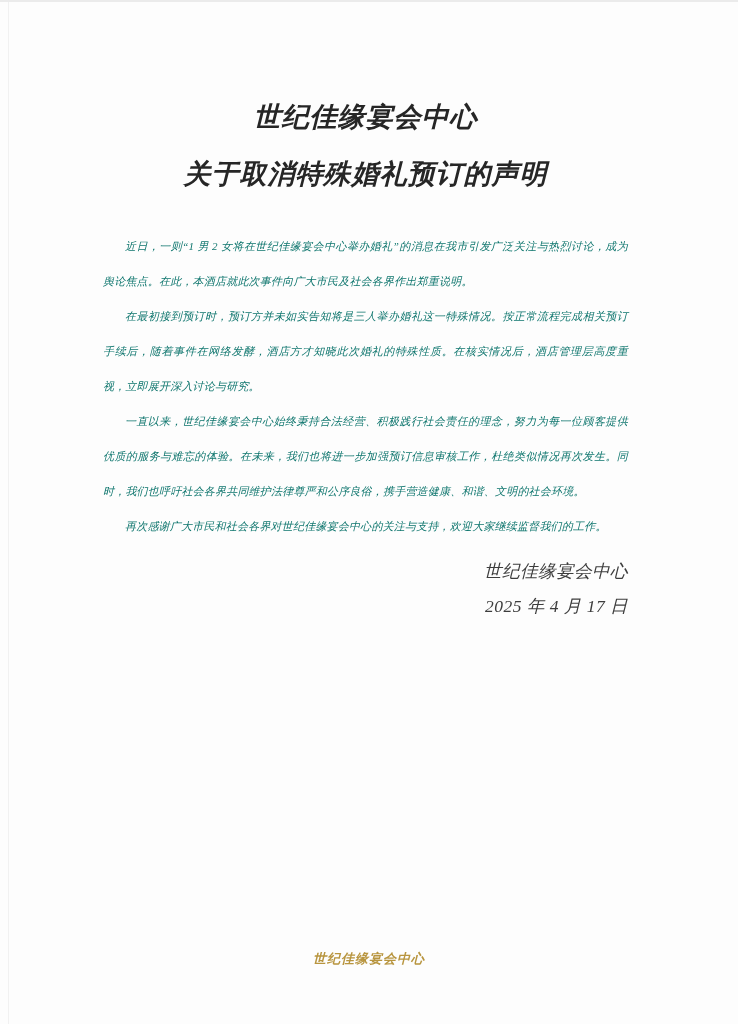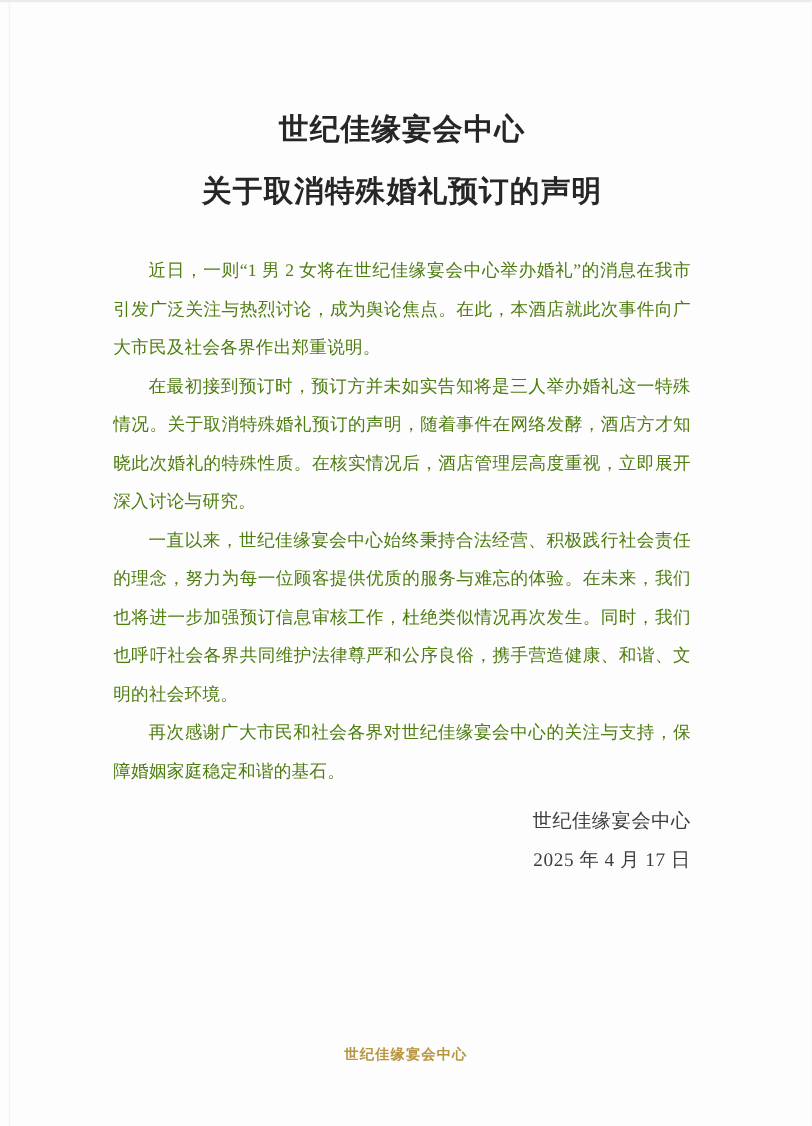--- a/index.html
+++ b/index.html
@@ -1,15 +1,15 @@
 <!DOCTYPE html>
 <html><head>
 <meta charset="utf-8">
 <style>
-  * { margin: 0; padding: 0; box-sizing: border-box; }
+  * { margin: 0; padding: 0; box-sizing: border-box; font-style: italic; }
   html, body { background: #f2f2f2; }
   body { font-family: "Liberation Serif", "DejaVu Serif", serif; }
 
   .doc-page {
     position: relative;
     width: 738px;
     height: 1024px;
     margin: 0 auto;
     background: #fdfdfd;
     border-top: 2px solid #ebebeb;
@@ -35,23 +35,23 @@
     font-size: 27px;
     line-height: 32px;
     letter-spacing: 1px;
   }
   .doc-title.line1 { padding-top: 99px; }
   .doc-title.line2 { margin-top: 25px; }
 
   .doc-body { margin-top: 39px; }
 
   .doc-body p {
-    font-size: 16px;
+    font-size: 11px;
     line-height: 35px;
-    color: #4d7c0f;
+    color: #0f766e;
     text-align: justify;
     text-justify: inter-ideograph;
     text-indent: 2em;
     letter-spacing: 0.2px;
   }
 
   .sig-block {
     margin-top: 10px;
     text-align: right;
     color: #3d3d3d;
@@ -85,23 +85,23 @@
 
 <div class="doc-page">
   <div class="doc-inner">
 
     <div class="doc-title line1">世纪佳缘宴会中心</div>
 
     <div class="doc-title line2">关于取消特殊婚礼预订的声明</div>
 
     <div class="doc-body">
       <p>近日，一则“1 男 2 女将在世纪佳缘宴会中心举办婚礼”的消息在我市引发广泛关注与热烈讨论，成为舆论焦点。在此，本酒店就此次事件向广大市民及社会各界作出郑重说明。</p>
-      <p>在最初接到预订时，预订方并未如实告知将是三人举办婚礼这一特殊情况。关于取消特殊婚礼预订的声明，随着事件在网络发酵，酒店方才知晓此次婚礼的特殊性质。在核实情况后，酒店管理层高度重视，立即展开深入讨论与研究。</p>
+      <p>在最初接到预订时，预订方并未如实告知将是三人举办婚礼这一特殊情况。按正常流程完成相关预订手续后，随着事件在网络发酵，酒店方才知晓此次婚礼的特殊性质。在核实情况后，酒店管理层高度重视，立即展开深入讨论与研究。</p>
       <p>一直以来，世纪佳缘宴会中心始终秉持合法经营、积极践行社会责任的理念，努力为每一位顾客提供优质的服务与难忘的体验。在未来，我们也将进一步加强预订信息审核工作，杜绝类似情况再次发生。同时，我们也呼吁社会各界共同维护法律尊严和公序良俗，携手营造健康、和谐、文明的社会环境。</p>
-      <p>再次感谢广大市民和社会各界对世纪佳缘宴会中心的关注与支持，保障婚姻家庭稳定和谐的基石。</p>
+      <p>再次感谢广大市民和社会各界对世纪佳缘宴会中心的关注与支持，欢迎大家继续监督我们的工作。</p>
     </div>
 
     <div class="sig-block">
       <div class="sig-name">世纪佳缘宴会中心</div>
       <div class="sig-date">2025 年 4 月 17 日</div>
     </div>
 
   </div>
 
   <div class="letterhead-mark">世纪佳缘宴会中心</div>

